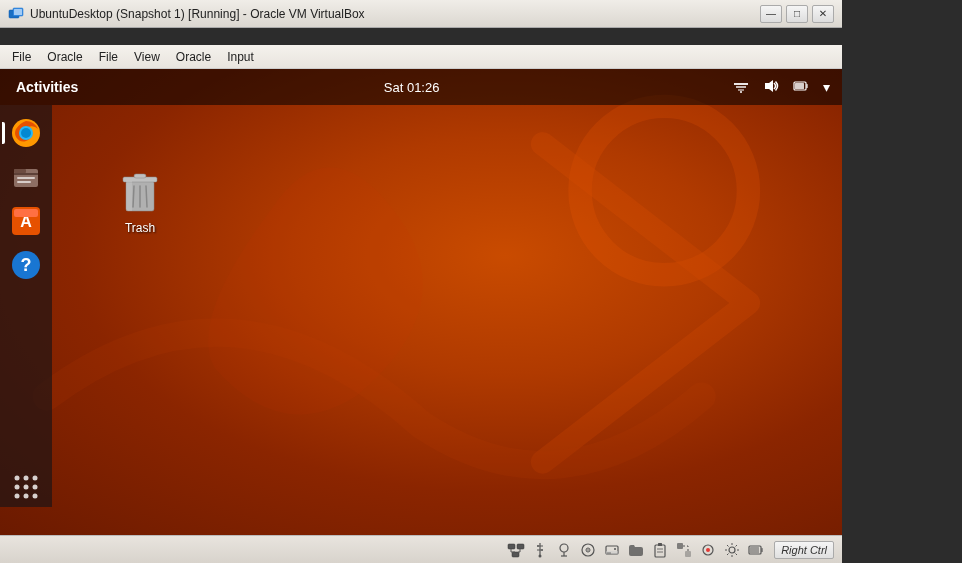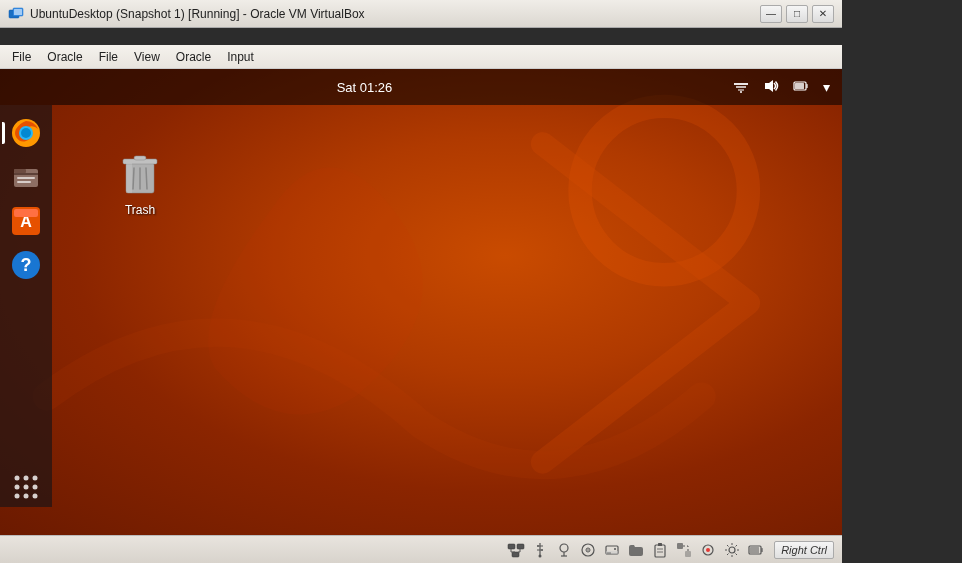--- a/index.html
+++ b/index.html
@@ -279,20 +279,21 @@
       <circle cx="710" cy="130" r="90" fill="none" stroke="#ff6000" stroke-width="25" opacity="0.5"></circle>
 
       <path d="M 580 80 L 800 250 L 580 420" fill="none" stroke="#ff6000" stroke-width="25" stroke-linecap="round" stroke-linejoin="round" opacity="0.4"></path>
 
       <path d="M 50 350 Q 250 200 450 380 Q 600 480 750 350" fill="none" stroke="#cc4400" stroke-width="30" stroke-linecap="round" opacity="0.3"></path>
 
       <path d="M 290 150 Q 350 60 420 150 Q 500 250 380 350 Q 300 400 230 320 Q 200 270 290 150 Z" fill="#cc3300" opacity="0.25"></path>
     </svg>
 
     <div id="ubuntu-panel">
+      <div id="activities-btn">Activities</div>
       <div id="panel-clock">Sat 01:26</div>
       <div id="panel-right">
 
         <span class="panel-icon">
           <svg width="16" height="16" viewBox="0 0 16 16">
             <rect x="1" y="5" width="14" height="2" fill="white" opacity="0.9"></rect>
             <rect x="3" y="8" width="10" height="2" fill="white" opacity="0.7"></rect>
             <rect x="5" y="11" width="6" height="2" fill="white" opacity="0.5"></rect>
             <circle cx="8" cy="14" r="1" fill="white"></circle>
           </svg>
@@ -364,21 +365,21 @@
           <circle cx="5" cy="14" r="2.5" fill="white" opacity="0.8"></circle>
           <circle cx="14" cy="14" r="2.5" fill="white" opacity="0.8"></circle>
           <circle cx="23" cy="14" r="2.5" fill="white" opacity="0.8"></circle>
           <circle cx="5" cy="23" r="2.5" fill="white" opacity="0.8"></circle>
           <circle cx="14" cy="23" r="2.5" fill="white" opacity="0.8"></circle>
           <circle cx="23" cy="23" r="2.5" fill="white" opacity="0.8"></circle>
         </svg>
       </div>
     </div>
 
-    <div class="desktop-icon" style="top: 78px; left: 100px;">
+    <div class="desktop-icon" style="top: 96px; left: 100px;">
       <div class="desktop-icon-img">
         <svg class="trash-svg" viewBox="0 0 40 44">
 
           <rect x="6" y="10" width="28" height="30" rx="2" fill="#b0b0b0" stroke="#888" stroke-width="0.5"></rect>
 
           <rect x="3" y="6" width="34" height="5" rx="1.5" fill="#c0c0c0" stroke="#888" stroke-width="0.5"></rect>
 
           <rect x="14" y="3" width="12" height="4" rx="2" fill="#c0c0c0" stroke="#888" stroke-width="0.5"></rect>
 
           <line x1="14" y1="15" x2="13" y2="36" stroke="#888" stroke-width="1.5" stroke-linecap="round"></line>

